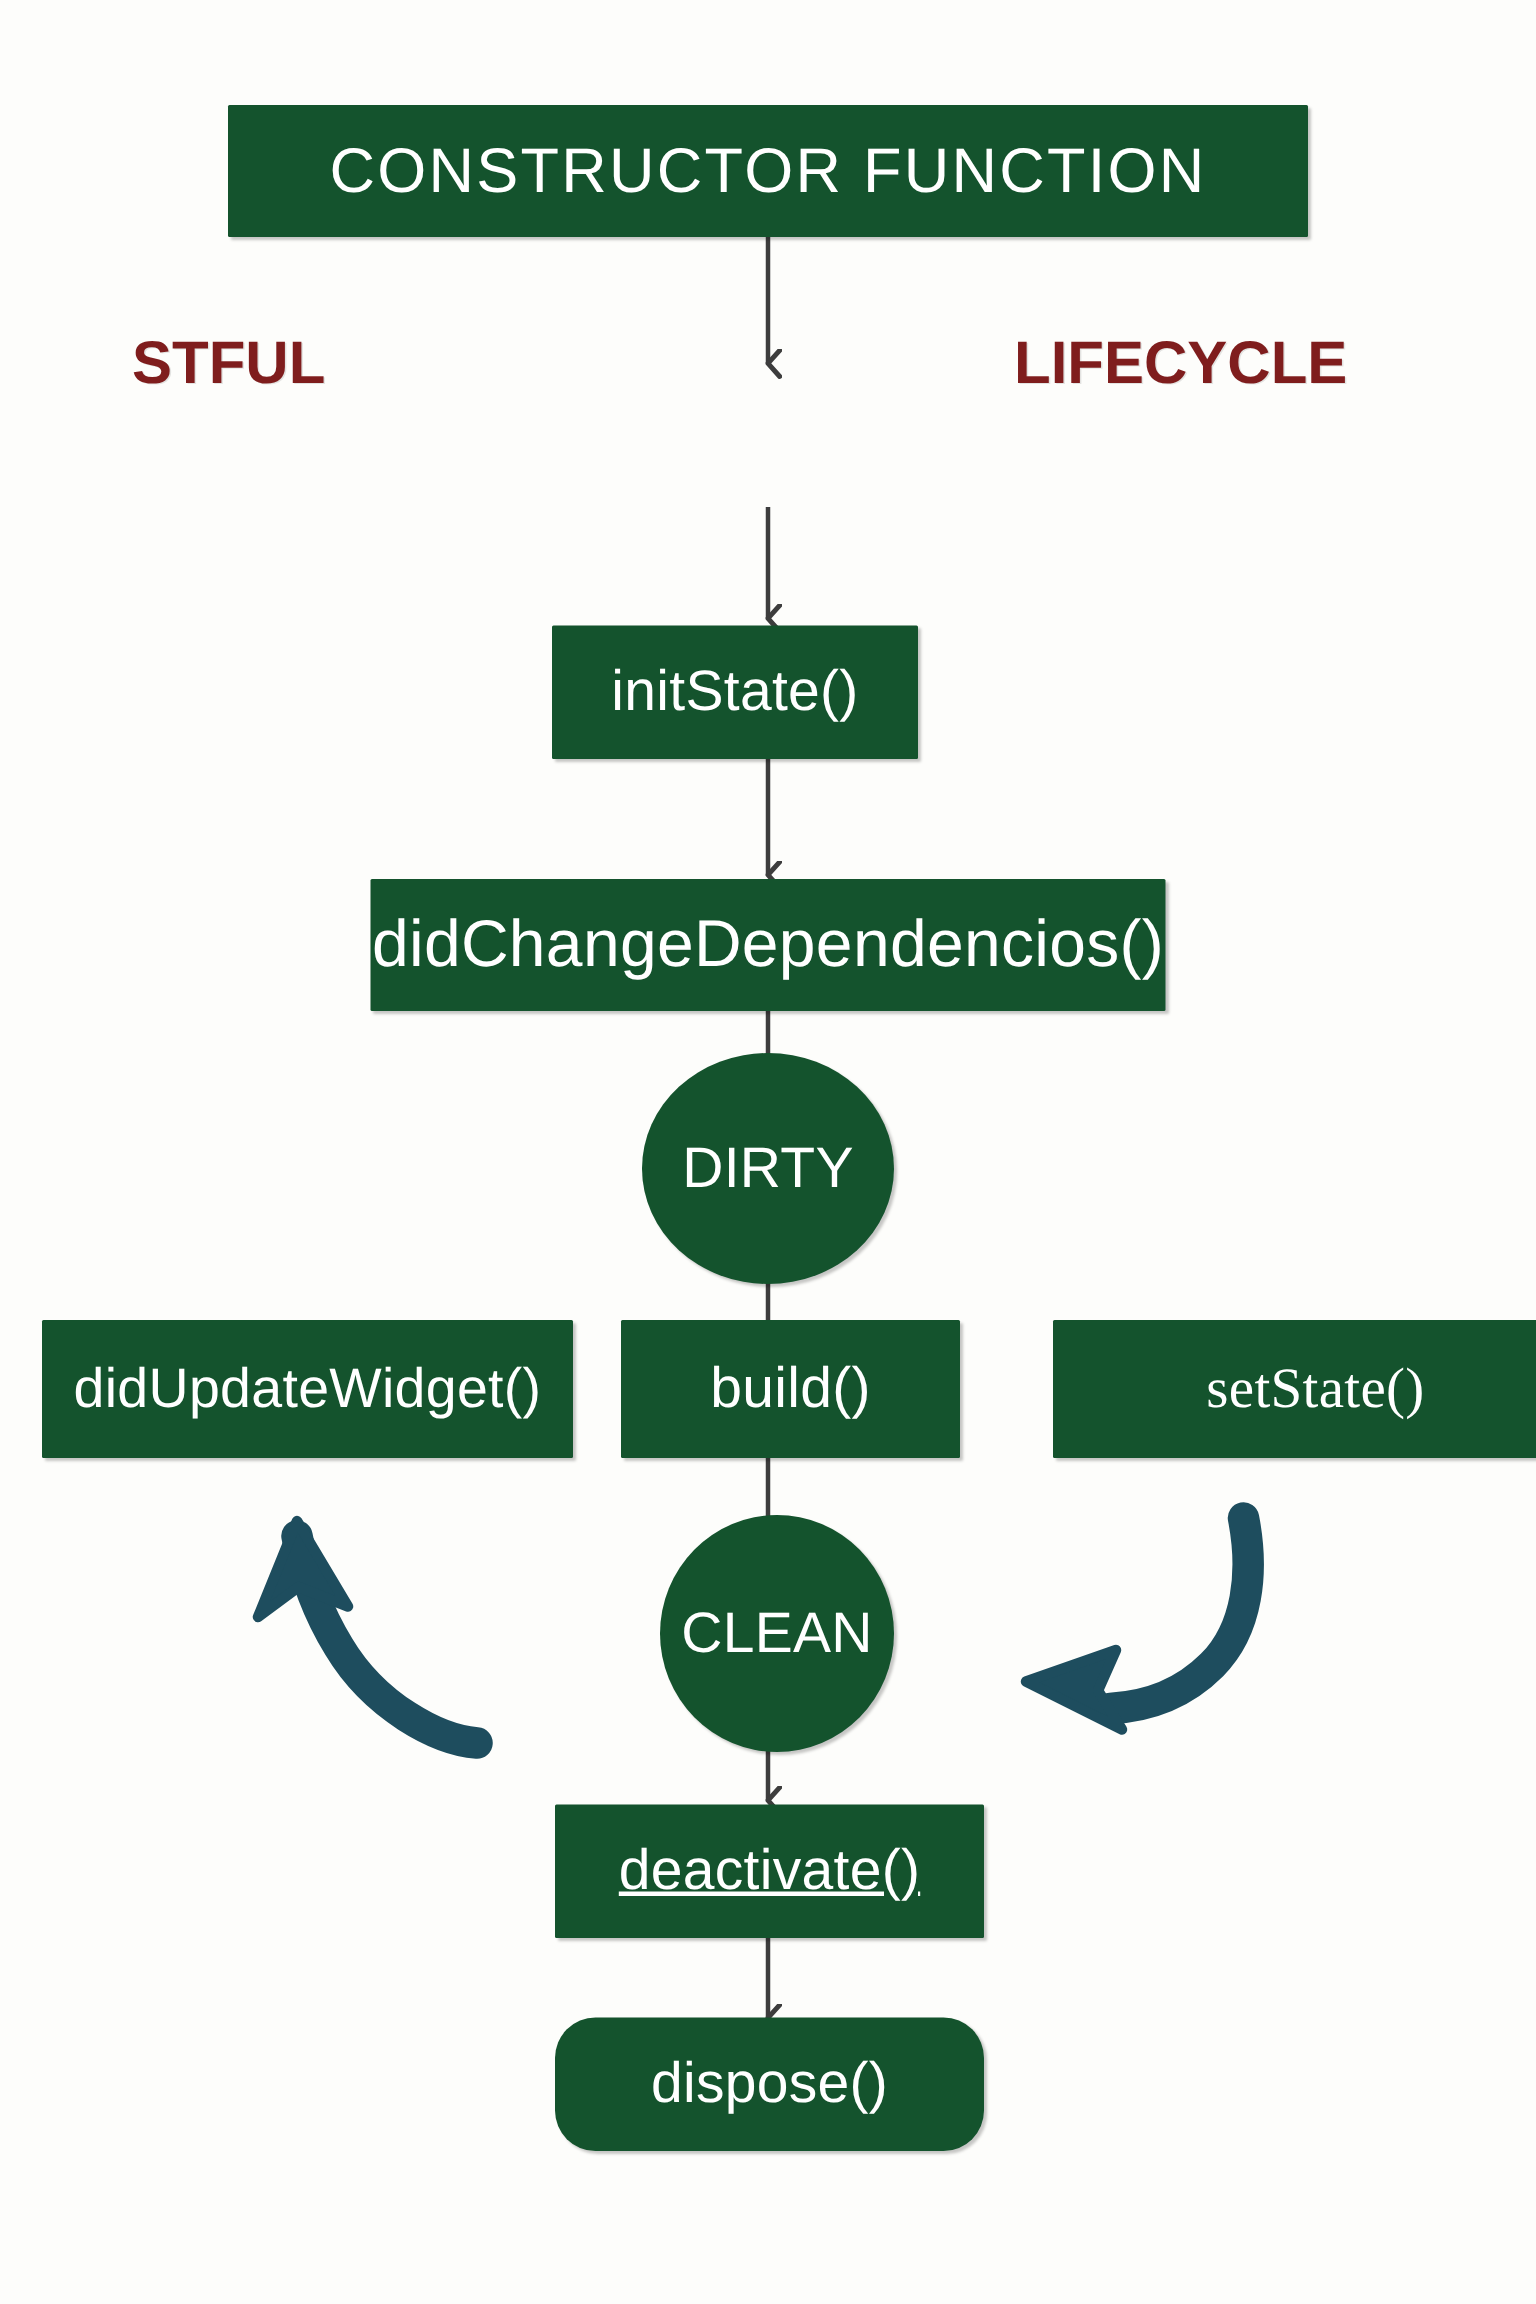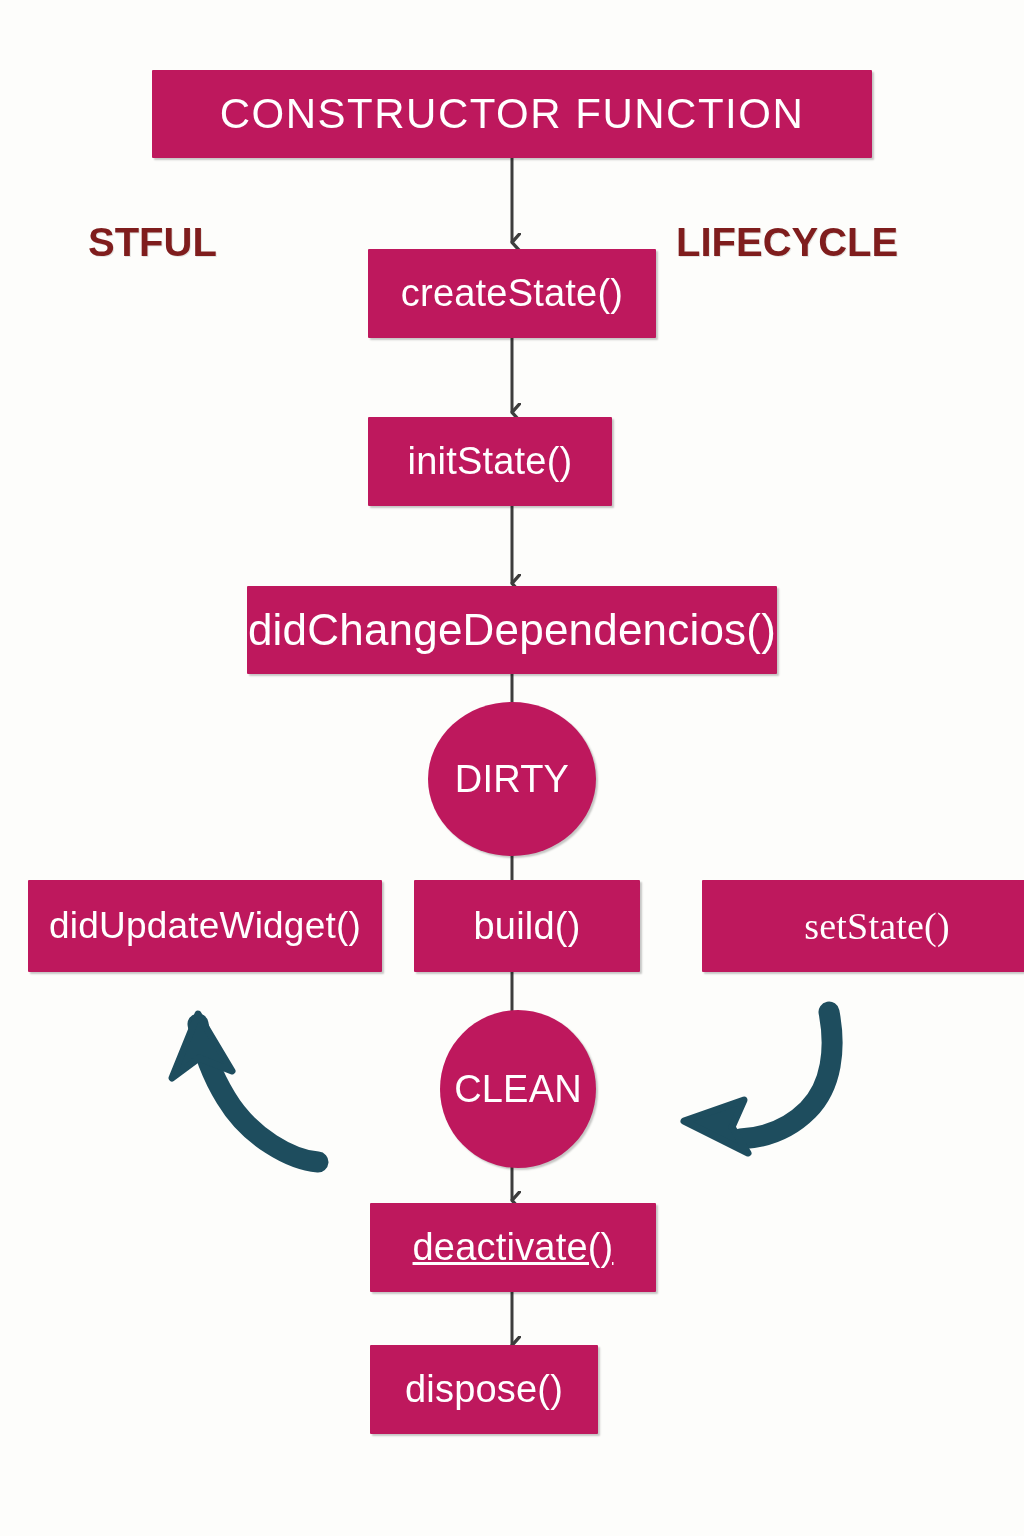--- a/index.html
+++ b/index.html
@@ -18,21 +18,21 @@
 
   #canvas {
     position: absolute;
     left: 0; top: 0;
     width: 1024px;
     height: 1536px;
   }
 
   .node {
     position: absolute;
-    background: #be185d;
+    background: #14532d;
     color: #ffffff;
     display: flex;
     align-items: center;
     justify-content: center;
     text-align: center;
     box-sizing: border-box;
     box-shadow: 2px 2px 2px rgba(0,0,0,0.22);
     white-space: nowrap;
     letter-spacing: 0.2px;
   }
@@ -107,23 +107,20 @@
   </svg>
 
   <div class="node rect title-node" style="left:152px; top:70px; width:720px; height:88px;">
     <span>CONSTRUCTOR FUNCTION</span>
   </div>
 
   <div class="side-label" style="left:88px; top:222px;">STFUL</div>
 
   <div class="side-label" style="left:676px; top:222px;">LIFECYCLE</div>
 
-  <div class="node rect step-node" style="left:368px; top:249px; width:288px; height:89px;">
-    <span>createState()</span>
-  </div>
 
   <div class="node rect step-node" style="left:368px; top:417px; width:244px; height:89px;">
     <span>initState()</span>
   </div>
 
   <div class="node rect wide-node" style="left:247px; top:586px; width:530px; height:88px;">
     <span>didChangeDependencios()</span>
   </div>
 
   <div class="node circle state-node" style="left:428px; top:702px; width:168px; height:154px;align-items:center;">
@@ -143,17 +140,17 @@
   </div>
 
   <div class="node circle state-node" style="left:440px; top:1010px; width:156px; height:158px;">
     <span>CLEAN</span>
   </div>
 
   <div class="node rect step-node" style="left:370px; top:1203px; width:286px; height:89px;text-decoration:underline;">
     <span>deactivate()</span>
   </div>
 
-  <div class="node rect step-node" style="left:370px; top:1345px; width:228px; height:89px;">
+  <div class="node rect step-node" style="left:370px; top:1345px; width:286px; height:89px;border-radius:27px;">
     <span>dispose()</span>
   </div>
 
 </div>
 
 </body></html>

